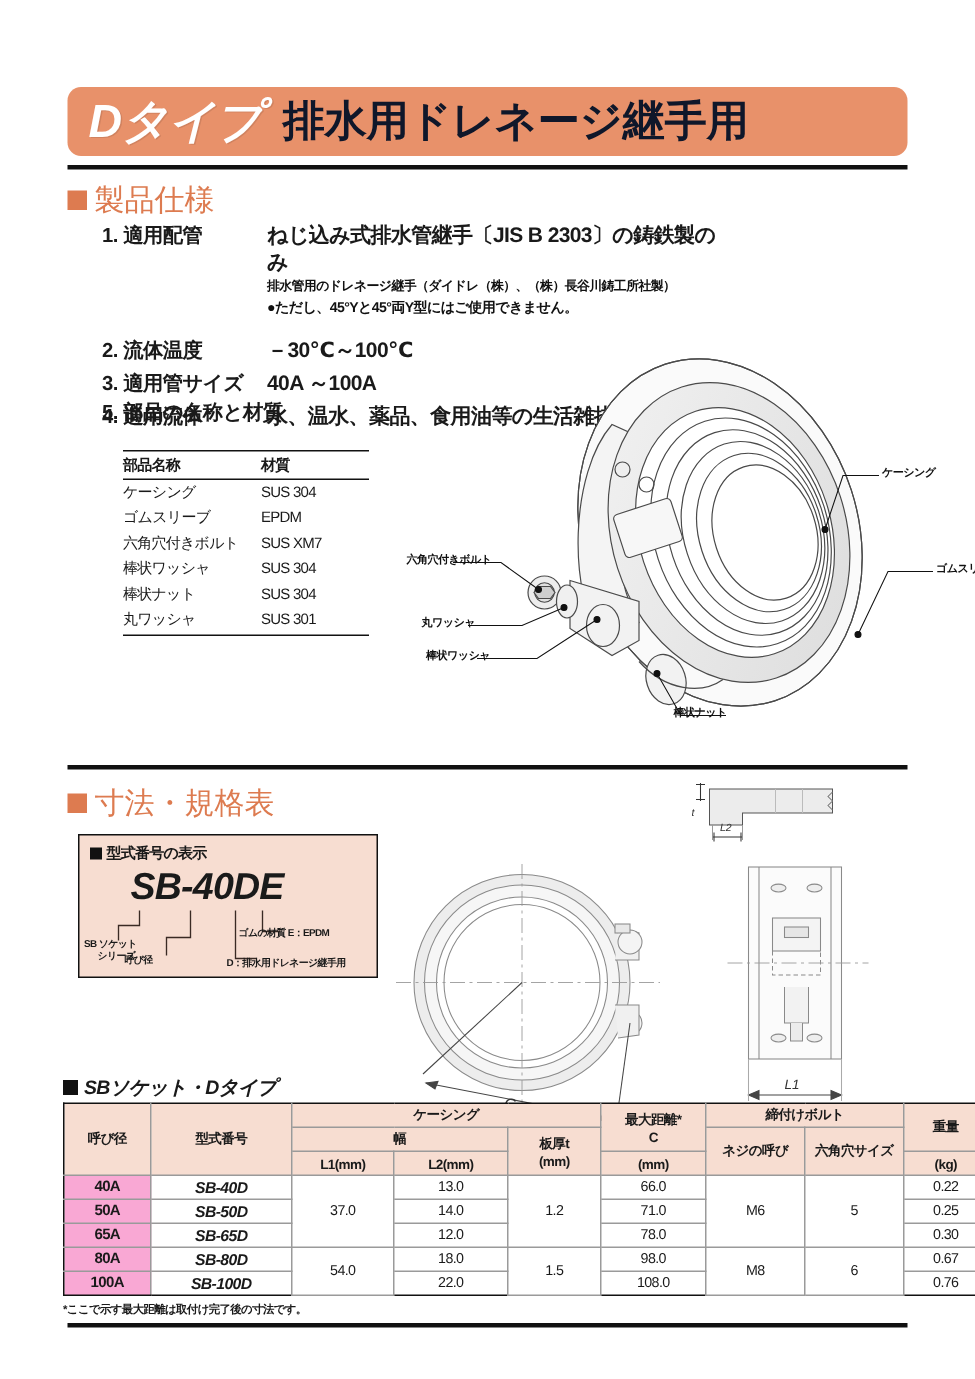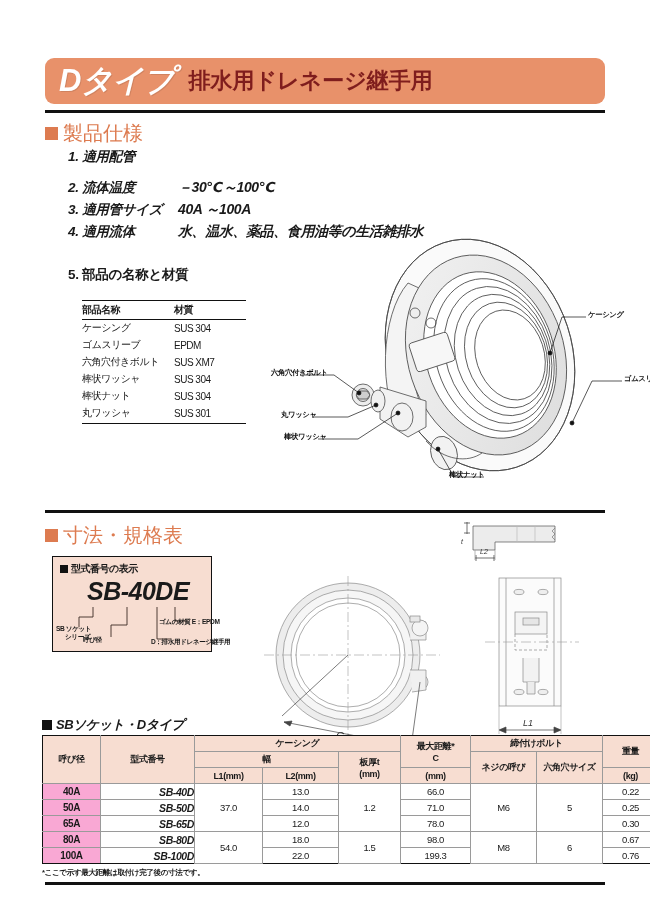--- a/index.html
+++ b/index.html
@@ -20,34 +20,34 @@
     background: #e8916a;
     border-radius: 9px;
     display: flex; align-items: center; padding-left: 14px; gap: 14px;
   }
   .banner-d {
     color: #ffffff; font-style: italic; font-weight: bold;
     font-size: 31px; letter-spacing: -0.5px;
     text-shadow: 1px 1px 0 rgba(0,0,0,0.10);
   }
   .banner-sub {
-    color: #7f1d1d; font-weight: bold; font-size: 22px; letter-spacing: 0px;
+    color: #0f172a; font-weight: bold; font-size: 28px; letter-spacing: 0px;
   }
   .rule-thick { position: absolute; left: 45px; width: 560px; background: #111; }
 
   
   .sec-head {
     position: absolute; color: #dd7b50; font-weight: normal; font-size: 20px;
     display: flex; align-items: center; gap: 5px; white-space: nowrap;
   }
   .sec-head .sq { width: 13px; height: 13px; background: #dd7b50; display: inline-block; }
 
   
   .spec-list { position: absolute; left: 60px; top: 138px; width: 420px; }
-  .spec-row { display: flex; align-items: flex-start; margin-bottom: 4px; font-style: italic; }
+  .spec-row { display: flex; align-items: flex-start; margin-bottom: 4px; }
   .spec-num {
     width: 118px; font-size: 13.5px; font-weight: bold; letter-spacing: -0.3px;
     flex: 0 0 118px; padding-left: 8px;
   }
   .spec-val { font-size: 14px; font-weight: bold; letter-spacing: -0.4px; }
   .spec-note1 { font-size: 8.6px; font-weight: bold; letter-spacing: -0.4px; margin-top: 1px; color: #111; }
   .spec-note2 { font-size: 9.4px; font-weight: bold; letter-spacing: -0.4px; margin-top: 2px; color: #111; }
   .gap-row { height: 9px; }
 
   
@@ -64,21 +64,21 @@
   .parts-tbl td { font-weight: normal; font-size: 10px; }
 
   
   .callout {
     position: absolute; font-size: 7.4px; font-weight: bold; letter-spacing: -0.4px;
     color: #111; white-space: nowrap;
   }
 
   
   .model-box {
-    position: absolute; left: 52px; top: 546px; width: 160px; height: 96px;
+    position: absolute; left: 52px; top: 546px; width: 200px; height: 96px;
     background: #f7ddd1; border: 1.6px solid #111;
   }
   .model-box .mb-title {
     position: absolute; left: 7px; top: 5px; font-size: 10px; font-weight: bold; letter-spacing: -0.5px;
     display: flex; align-items: center; gap: 3px;
   }
   .model-box .mb-title .sq { width: 8px; height: 8px; background: #111; display: inline-block; }
   .model-code {
     position: absolute; left: 34px; top: 20px;
     font-size: 25px; font-style: italic; font-weight: bold; letter-spacing: -0.5px;
@@ -97,21 +97,21 @@
     position: absolute; left: 42px; top: 725px; width: 566px;
     border-collapse: collapse; table-layout: fixed;
   }
   .spec-tbl th, .spec-tbl td {
     border: 0.7px solid #9a9a9a; text-align: center; font-size: 9.5px; letter-spacing: -0.4px;
     padding: 1px 0; height: 16px;
   }
   .spec-tbl thead th { background: #f7ddd1; font-weight: bold; font-size: 9px; }
   .spec-tbl tbody td { background: #ffffff; font-weight: normal; font-size: 9.5px; }
   .spec-tbl tbody td.nom { background: #f9a8d4; font-weight: bold; font-size: 10px; }
-  .spec-tbl tbody td.model { font-style: italic; font-weight: bold; font-size: 10.5px; text-align: right; }
+  .spec-tbl tbody td.model { font-style: italic; font-weight: bold; font-size: 10.5px; }
   .spec-tbl .outer-top th { border-top: 1.4px solid #111; }
   .spec-tbl tbody tr.grp td { border-top: 1.1px solid #6b6b6b; }
   .spec-tbl tbody tr:last-child td { border-bottom: 1.4px solid #111; }
   .spec-tbl th.lft, .spec-tbl td.lft { border-left: 1.4px solid #111; }
   .spec-tbl th.rgt, .spec-tbl td.rgt { border-right: 1.4px solid #111; }
 
   .foot-note { position: absolute; left: 42px; top: 858px; font-size: 7.6px; font-weight: bold; letter-spacing: -0.4px; }
   svg { display: block; }
 </style>
 </head>
@@ -130,20 +130,25 @@
   <div class="sec-head" style="left:45px; top:110px;">
     <span class="sq"></span>
     <span>製品仕様</span>
   </div>
 
   <div class="spec-list">
     <div class="spec-row">
       <div class="spec-num">
         <span>1.</span>
         <span>適用配管</span>
+      </div>
+      <div>
+        <div class="spec-val">ねじ込み式排水管継手〔JIS B 2303〕の鋳鉄製のみ</div>
+        <div class="spec-note1">排水管用のドレネージ継手（ダイドレ（株）、（株）長谷川鋳工所社製）</div>
+        <div class="spec-note2">●ただし、45°Yと45°両Y型にはご使用できません。</div>
       </div>
     </div>
     <div class="gap-row"></div>
     <div class="spec-row">
       <div class="spec-num">
         <span>2.</span>
         <span>流体温度</span>
       </div>
       <div class="spec-val">－30℃～100℃</div>
     </div>
@@ -448,21 +453,21 @@
         <td rowspan="2">1.5</td>
         <td>98.0</td>
         <td rowspan="2">M8</td>
         <td rowspan="2">6</td>
         <td class="rgt">0.67</td>
       </tr>
       <tr>
         <td class="nom lft">100A</td>
         <td class="model">SB-100D</td>
         <td>22.0</td>
-        <td>199.3</td>
+        <td>108.0</td>
         <td class="rgt">0.76</td>
       </tr>
     </tbody>
   </table>
 
   <div class="foot-note">*ここで示す最大距離は取付け完了後の寸法です。</div>
   <div class="rule-thick" style="top:872px;height:3px;"></div>
 
 </div>
 

